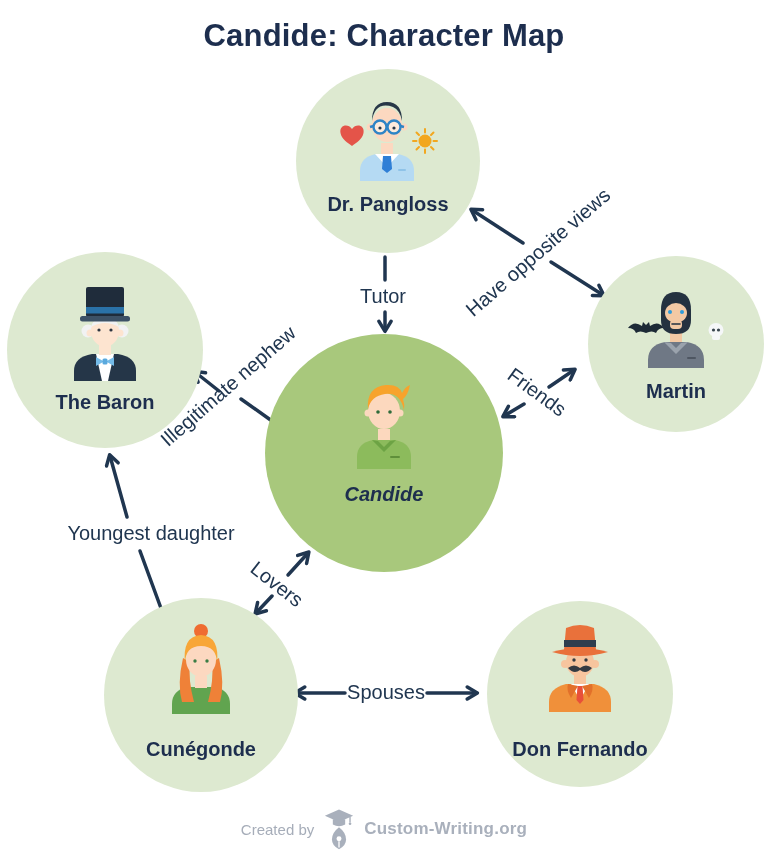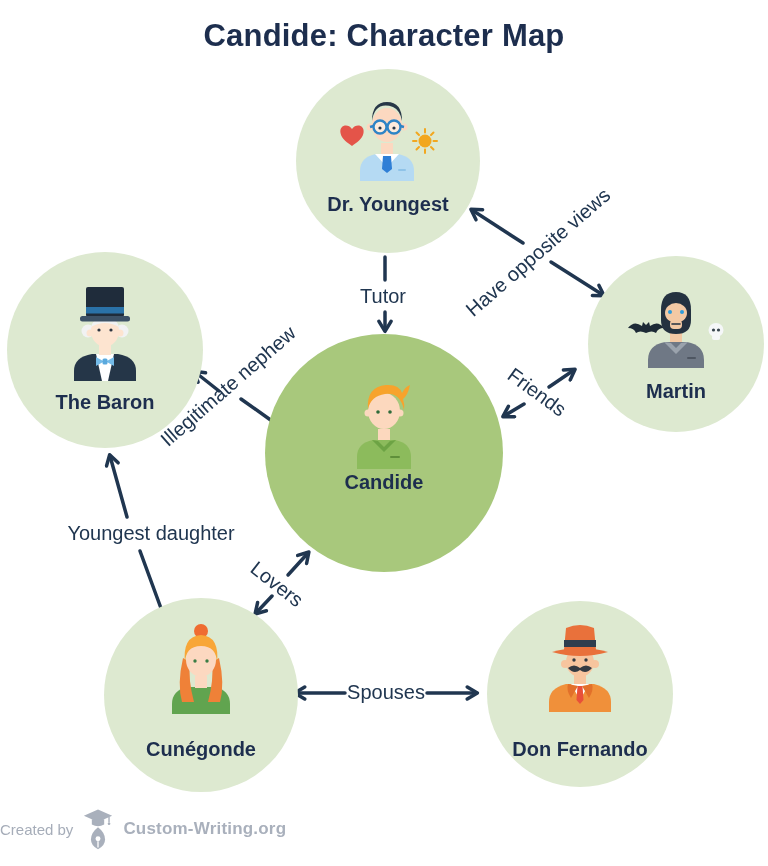--- a/index.html
+++ b/index.html
@@ -22,37 +22,37 @@
   .rel-label{
     position:absolute;font-size:20px;color:#203650;white-space:nowrap;line-height:24px;
     transform:translate(-50%,-50%);
   }
   .rel-label.rot-n41{transform:translate(-50%,-50%) rotate(-41deg);}
   .rel-label.rot-p36{transform:translate(-50%,-50%) rotate(36deg);}
   .rel-label.rot-p38{transform:translate(-50%,-50%) rotate(38deg);}
   #arrows{position:absolute;left:0;top:0;pointer-events:none;}
   .footer{
     position:absolute;left:0;top:804px;width:768px;height:50px;
-    display:flex;align-items:center;gap:10px;
+    display:flex;align-items:center;justify-content:center;gap:10px;
   }
   .created-by{font-size:15px;color:#a6adb9;}
   .brand{font-size:17px;font-weight:bold;color:#a9b0bc;letter-spacing:.2px;}
 
   
   #node-pangloss {left:296px;top:69px;width:184px;height:184px;}
   #node-baron    {left:7px;  top:252px;width:196px;height:196px;}
   #node-martin   {left:588px;top:256px;width:176px;height:176px;}
   #node-candide  {left:265px;top:334px;width:238px;height:238px;}
   #node-cunegonde{left:104px;top:598px;width:194px;height:194px;gap:16px;}
   #node-fernando {left:487px;top:601px;width:186px;height:186px;gap:12px;}
 
   #node-pangloss  .avatar{margin-top:28px;} #node-pangloss  .node-label{margin-top:10px;}
   #node-baron     .avatar{margin-top:33px;} #node-baron     .node-label{margin-top:8px;}
   #node-martin    .avatar{margin-top:28px;} #node-martin    .node-label{margin-top:10px;}
-  #node-candide   .avatar{margin-top:45px;} #node-candide   .node-label{}
+  #node-candide   .avatar{margin-top:45px;} #node-candide   .node-label{margin-top:12px;font-style:italic;}
   #node-cunegonde .avatar{margin-top:24px;} #node-cunegonde .node-label{margin-top:6px;}
   #node-fernando  .avatar{margin-top:17px;} #node-fernando  .node-label{margin-top:12px;}
 
   
   #lbl-tutor    {left:383px;top:296px;}
   #lbl-opposite {left:538px;top:252px;}
   #lbl-friends  {left:537px;top:392px;}
   #lbl-nephew   {left:228px;top:386px;}
   #lbl-daughter {left:151px;top:533px;}
   #lbl-lovers   {left:277px;top:584px;}
@@ -120,21 +120,21 @@
       <ellipse cx="51" cy="28" rx="15" ry="17" fill="#fcd8c0"></ellipse>
       <path d="M36,24 Q36,5 51,5 Q66,5 66,24 Q64,13 57,10 Q46,6 40,13 Q37,17 36,24 Z" fill="#273747"></path>
       <g stroke="#2f84c6" stroke-width="2.4" fill="#fdebdd">
         <circle cx="44" cy="30" r="6.5"></circle>
           <circle cx="58" cy="30" r="6.5"></circle>
         <path d="M50.5,28.5 L51.5,28.5 M37.5,29 L34,30 M64.5,29 L68,30" fill="none"></path>
       </g>
       <circle cx="44" cy="31" r="1.6" fill="#273747"></circle>
         <circle cx="58" cy="31" r="1.6" fill="#273747"></circle>
     </svg>
-    <div class="node-label">Dr. Youngest</div>
+    <div class="node-label">Dr. Pangloss</div>
   </div>
 
   <div class="node" id="node-baron">
     <svg class="avatar" width="78" height="96" viewBox="0 0 78 96">
       <path d="M8,96 L8,86 Q8,72 26,69 L52,69 Q70,72 70,86 L70,96 Z" fill="#253648"></path>
       <path d="M30,69 L36,96 L42,96 L48,69 Z" fill="#ffffff"></path>
       <rect x="33" y="58" width="12" height="12" fill="#fde4d0"></rect>
       <circle cx="22" cy="46" r="6.5" fill="#f1f2f3"></circle>
         <circle cx="56" cy="46" r="6.5" fill="#f1f2f3"></circle>
       <circle cx="24" cy="48" r="3.5" fill="#fde4d0"></circle>

